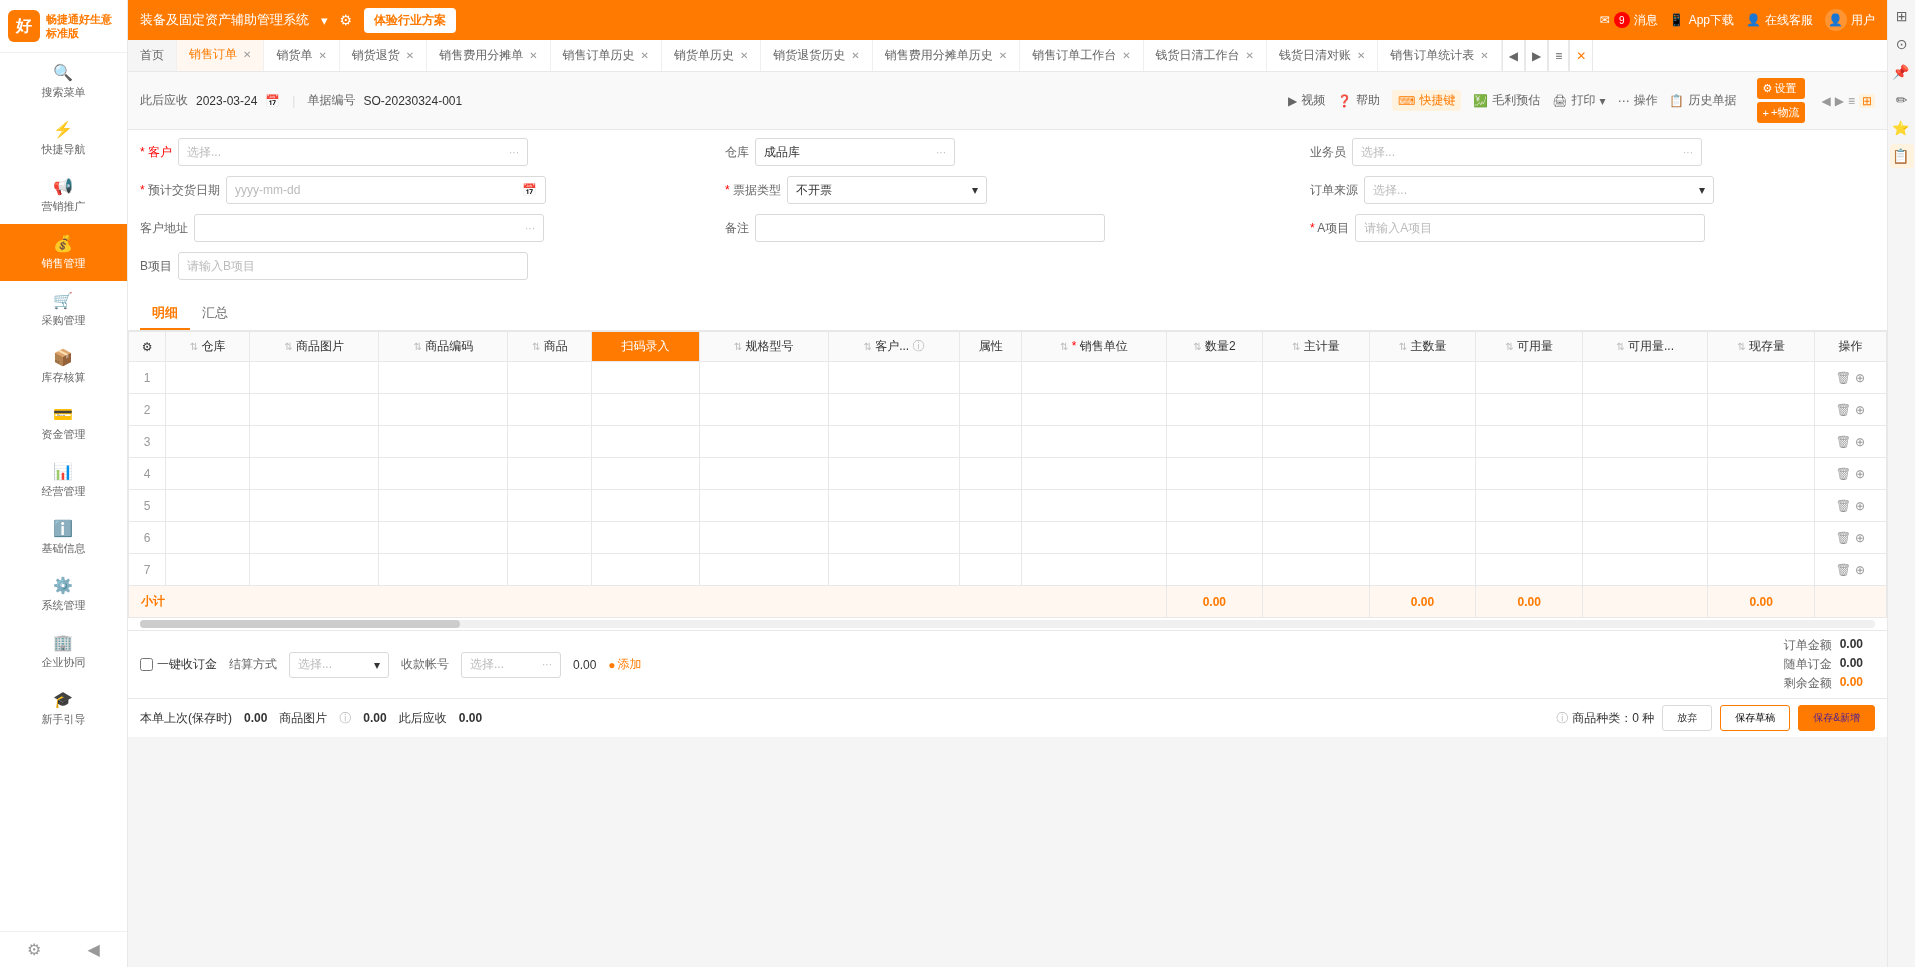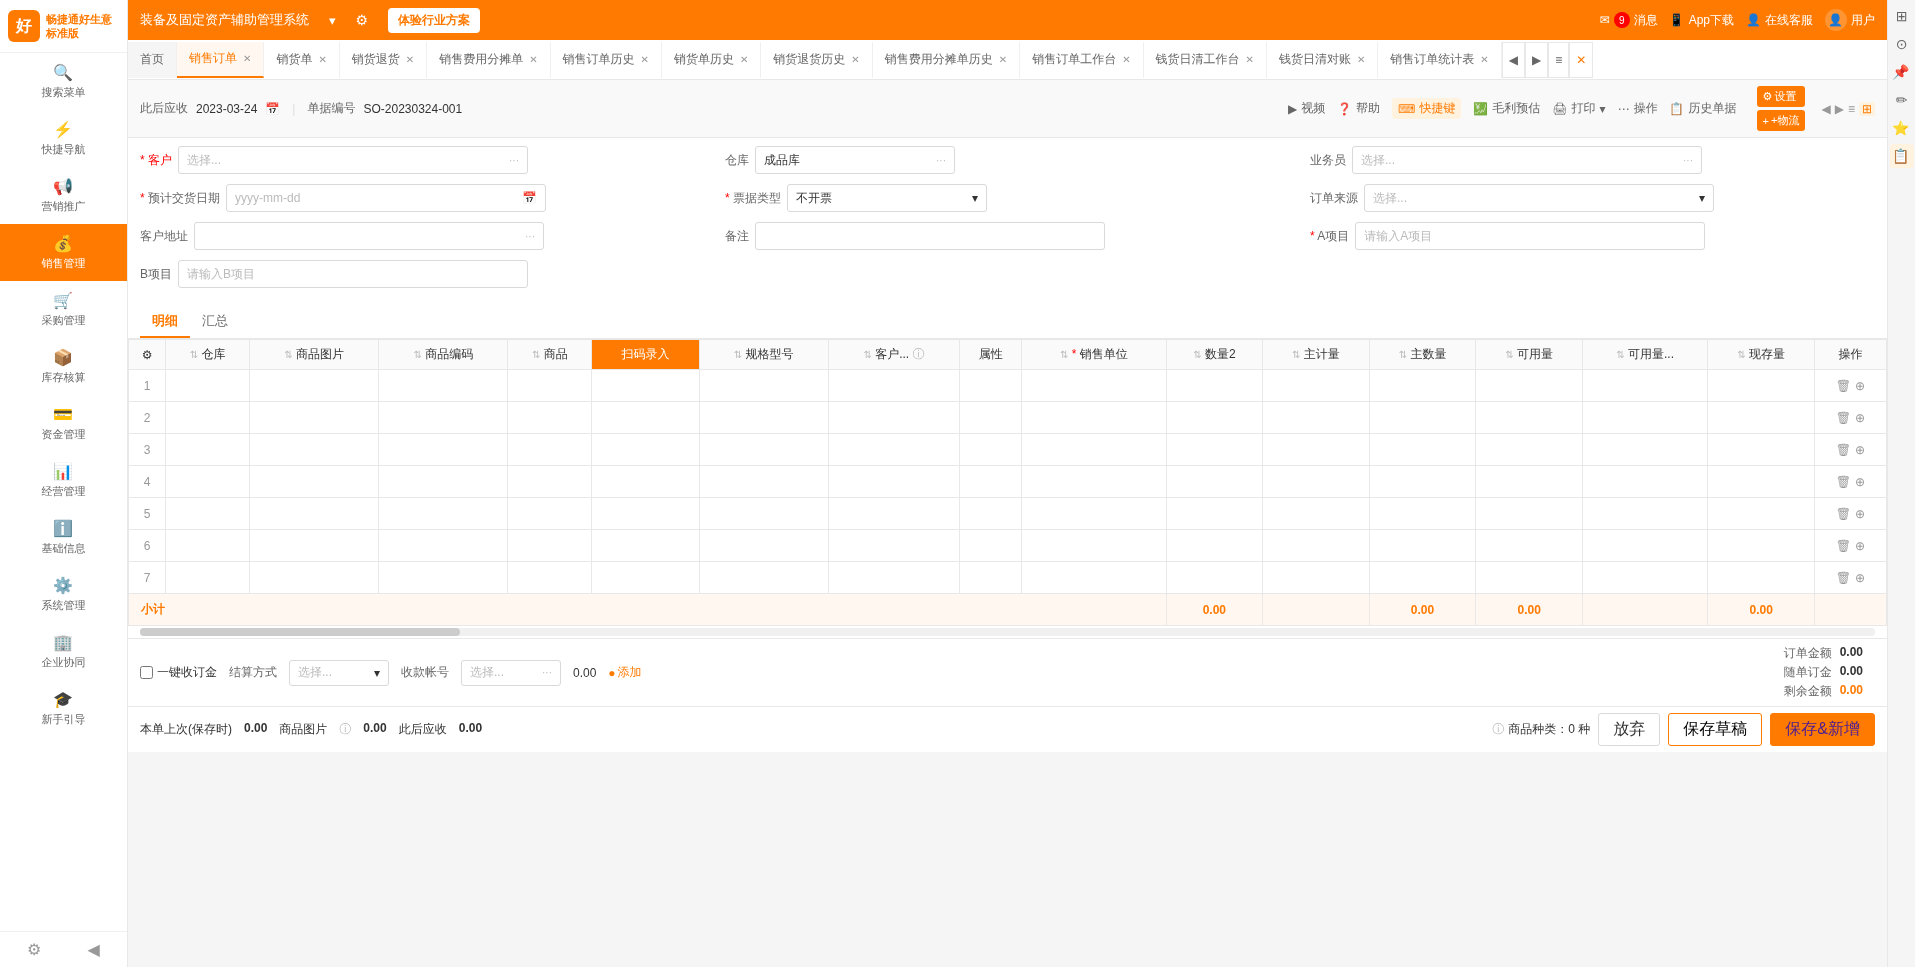--- a/index.html
+++ b/index.html
@@ -16,28 +16,28 @@
     .logo-text { font-size: 11px; color: #ff7a00; line-height: 1.3; font-weight: bold; }
     .sidebar-menu { flex: 1; overflow-y: auto; }
     .sidebar-item { display: flex; flex-direction: column; align-items: center; padding: 10px 4px; cursor: pointer; color: #666; font-size: 11px; gap: 3px; }
     .sidebar-item.active { background: #ff7a00; color: white; }
     .sidebar-item .item-icon { font-size: 16px; }
     .sidebar-bottom { display: flex; justify-content: space-around; padding: 8px 4px; border-top: 1px solid #f0f0f0; }
     .sidebar-bottom-icon { cursor: pointer; color: #999; font-size: 16px; }
 
     
     .top-bar { height: 40px; background: #ff7a00; display: flex; align-items: center; justify-content: space-between; padding: 0 12px; }
-    .top-bar-left { display: flex; align-items: center; gap: 20px; color: white; font-size: 13px; }
+    .top-bar-left { display: flex; align-items: center; gap: 12px; color: white; font-size: 13px; }
     .top-bar-btn { background: white; color: #ff7a00; border: none; border-radius: 4px; padding: 4px 10px; font-size: 12px; cursor: pointer; font-weight: bold; }
     .top-bar-right { display: flex; align-items: center; gap: 12px; color: white; font-size: 12px; }
     .top-bar-right-item { display: flex; align-items: center; gap: 4px; cursor: pointer; }
     .badge { background: red; color: white; border-radius: 50%; width: 16px; height: 16px; font-size: 10px; display: flex; align-items: center; justify-content: center; }
 
     
-    .tab-bar { height: 40px; background: #fff; display: flex; align-items: center; border-bottom: 1px solid #e8e8e8; overflow: hidden; }
+    .tab-bar { height: 32px; background: #fff; display: flex; align-items: center; border-bottom: 1px solid #e8e8e8; overflow: hidden; }
     .tab-item { padding: 0 12px; height: 36px; display: flex; align-items: center; gap: 4px; cursor: pointer; font-size: 12px; color: #666; border-right: 1px solid #f0f0f0; white-space: nowrap; flex-shrink: 0; }
     .tab-item.active { background: #fff7f0; color: #ff7a00; border-bottom: 2px solid #ff7a00; }
     .tab-item.home { background: #f5f5f5; }
     .tab-close { color: #999; font-size: 10px; margin-left: 2px; }
     .tab-nav-btn { padding: 0 6px; height: 36px; display: flex; align-items: center; cursor: pointer; color: #666; border: 1px solid #e8e8e8; }
 
     
     .content-area { flex: 1; overflow: auto; padding: 0; background: #f5f5f5; }
 
     
@@ -71,27 +71,27 @@
     .subtotal-row td { color: #ff7a00; font-weight: bold; }
 
     
     .form-bottom { padding: 6px 12px; border-top: 1px solid #e8e8e8; display: flex; align-items: center; gap: 12px; background: white; }
     .checkbox-label { display: flex; align-items: center; gap: 4px; font-size: 12px; cursor: pointer; }
     .add-btn { color: #ff7a00; cursor: pointer; font-size: 12px; display: flex; align-items: center; gap: 2px; }
     .amount-value { color: #333; font-size: 12px; }
 
     
     .page-footer { display: flex; align-items: center; justify-content: space-between; padding: 6px 12px; background: white; border-top: 1px solid #e8e8e8; }
-    .footer-left { display: flex; align-items: flex-start; gap: 12px; font-size: 12px; }
+    .footer-left { display: flex; align-items: center; gap: 12px; font-size: 12px; }
     .footer-right { display: flex; align-items: center; gap: 8px; }
     .footer-summary { display: flex; flex-direction: column; align-items: flex-end; gap: 2px; font-size: 12px; margin-right: 12px; }
     .summary-row { display: flex; gap: 8px; text-align: right; }
     .summary-label { color: #666; }
     .summary-value { color: #333; font-weight: bold; }
-    .btn { padding: 5px 14px; border-radius: 3px; cursor: pointer; font-size: 16px; border: 1px solid #d9d9d9; }
+    .btn { padding: 5px 14px; border-radius: 3px; cursor: pointer; font-size: 10px; border: 1px solid #d9d9d9; }
     .btn-default { background: white; color: #333; }
     .btn-primary { background: #ff7a00; color: #4c1d95; border-color: #ff7a00; }
     .btn-secondary { background: white; color: #000000; border-color: #ff7a00; }
 
     
     .right-panel { width: 28px; background: #f5f5f5; display: flex; flex-direction: column; align-items: center; padding: 4px 0; gap: 4px; border-left: 1px solid #e8e8e8; }
     .right-panel-icon { width: 24px; height: 24px; display: flex; align-items: center; justify-content: center; cursor: pointer; color: #666; font-size: 14px; border-radius: 3px; }
 
     .scrollbar-container { height: 8px; background: #f0f0f0; margin: 2px 12px; border-radius: 4px; }
     .scrollbar-thumb { height: 8px; width: 320px; background: #ccc; border-radius: 4px; }

